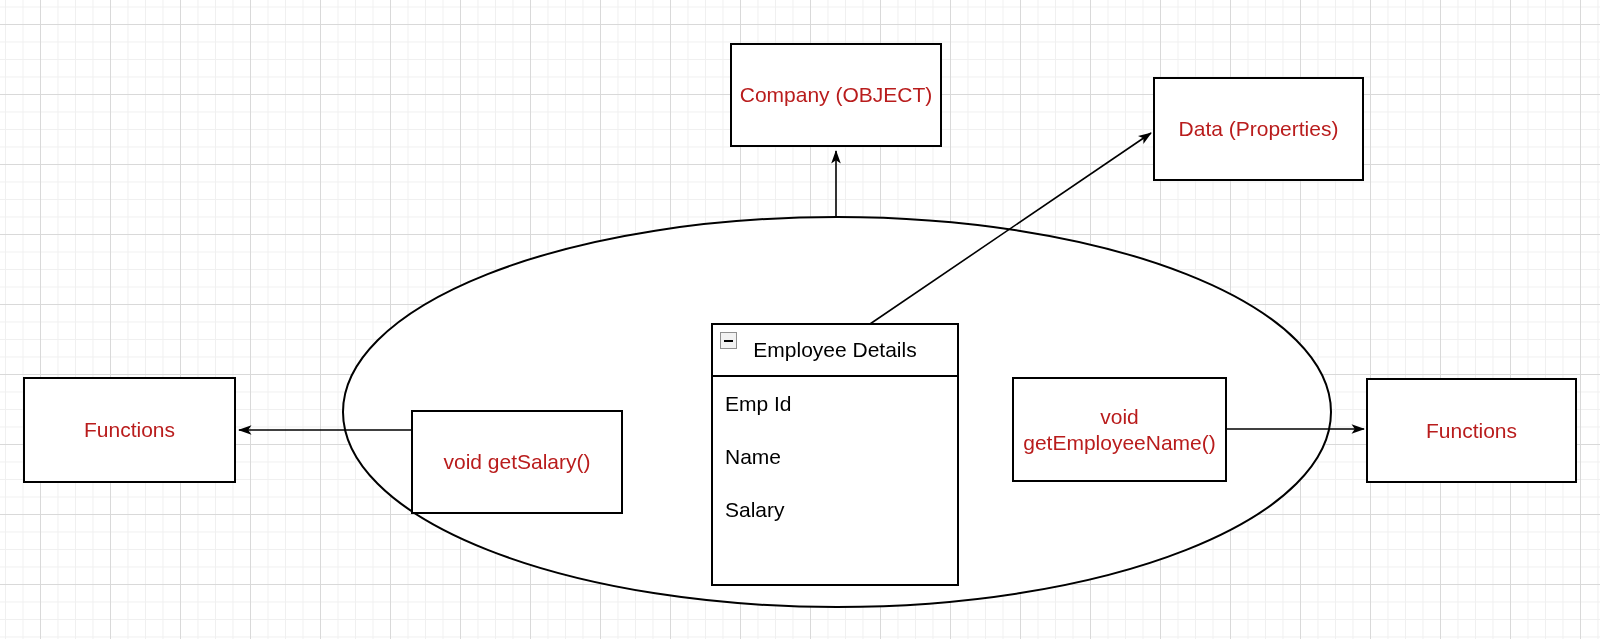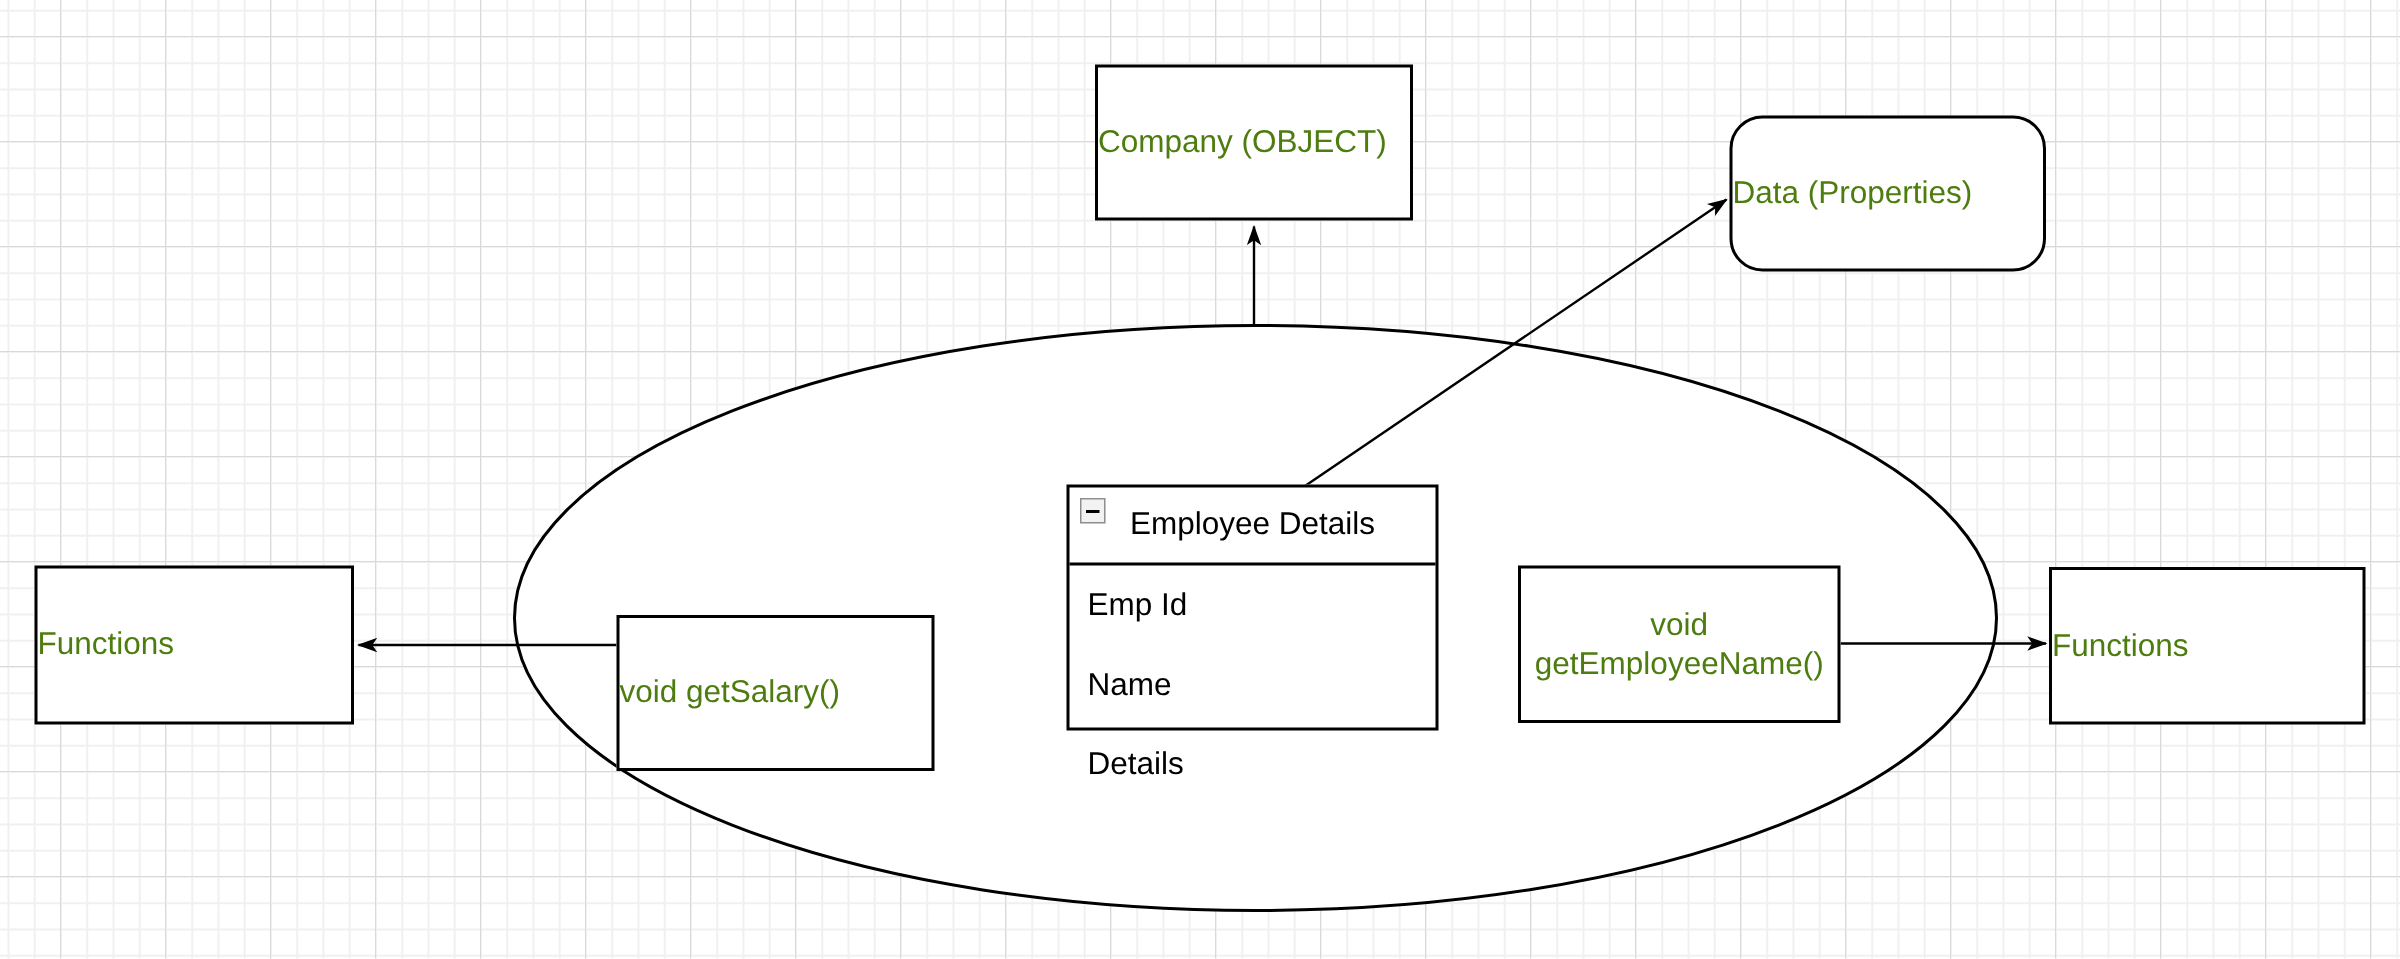--- a/index.html
+++ b/index.html
@@ -27,41 +27,41 @@
     width: 1600px;
     height: 639px;
   }
   .node {
     position: absolute;
     box-sizing: border-box;
     background: #ffffff;
     border: 2px solid #000000;
     display: flex;
     align-items: center;
-    justify-content: flex-start;
+    justify-content: center;
     text-align: center;
     font-size: 21px;
-    color: #4d7c0f;
+    color: #b91c1c;
     line-height: 1.2;
   }
   .node .label { display: inline-block; }
 
   
   .n-company   { left: 730px;  top: 43px;  width: 212px; height: 104px; }
-  .n-data      { left: 1153px; top: 77px;  width: 211px; height: 104px; border-radius: 22px; }
+  .n-data      { left: 1153px; top: 77px;  width: 211px; height: 104px; }
   .n-func-l    { left: 23px;   top: 377px; width: 213px; height: 106px; }
   .n-func-r    { left: 1366px; top: 378px; width: 211px; height: 105px; }
   .n-salary    { left: 411px;  top: 378px; width: 212px; height: 104px; margin-top: 32px; }
   .n-empname   { left: 1012px; top: 377px; width: 215px; height: 105px; padding: 11px 8px; }
 
   
   .table {
     position: absolute;
     left: 711px; top: 323px;
-    width: 248px; height: 164px;
+    width: 248px; height: 263px;
     box-sizing: border-box;
     background: #ffffff;
     border: 2px solid #000000;
     font-size: 21px;
     color: #000000;
   }
   .table-header {
     position: relative;
     box-sizing: border-box;
     height: 52px;
@@ -147,17 +147,17 @@
       </span>
       <span class="label">Employee Details</span>
     </div>
     <div class="table-row">
       <span class="label">Emp Id</span>
     </div>
     <div class="table-row">
       <span class="label">Name</span>
     </div>
     <div class="table-row">
-      <span class="label">Details</span>
+      <span class="label">Salary</span>
     </div>
   </div>
 
 </div>
 
 </body></html>

